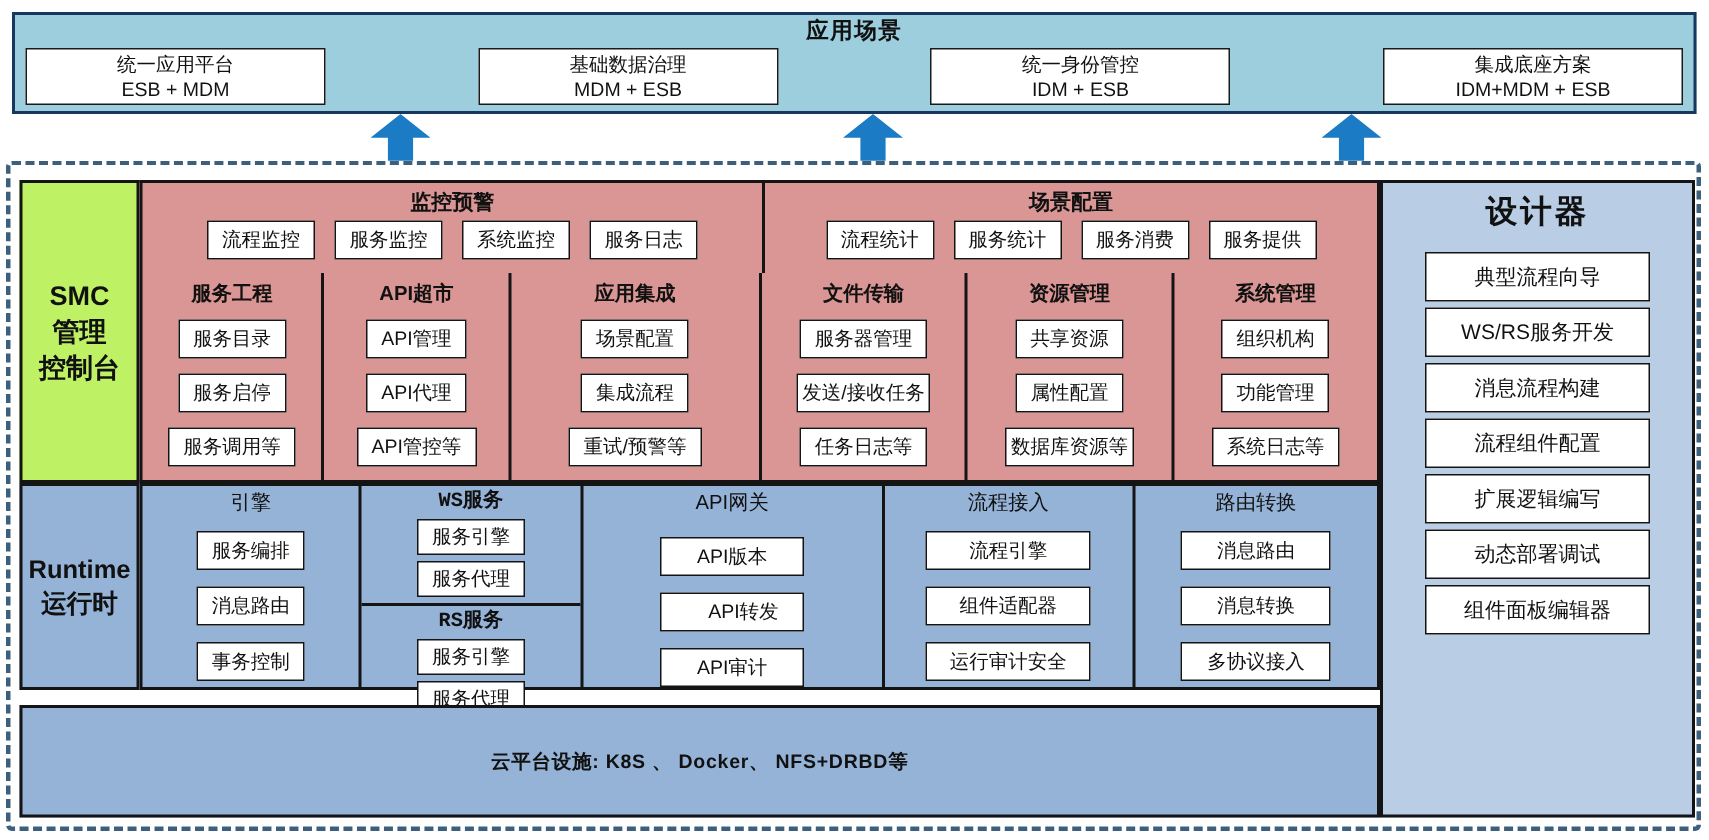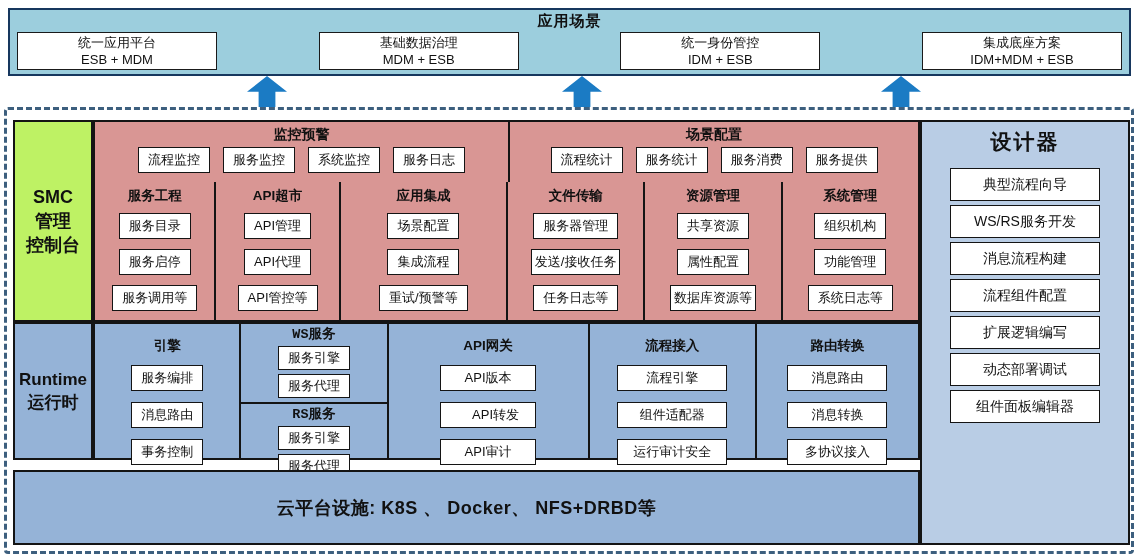--- a/index.html
+++ b/index.html
@@ -47,33 +47,33 @@
   .smc-row2{left:93px;top:182px;width:827px;height:140px;background:#D99694;display:flex;border-top:none;}
   .g-col{box-sizing:border-box;border-right:2px solid #141414;display:flex;flex-direction:column;align-items:center;}
   .g-col:last-child{border-right:none;}
   .g-title{font-weight:700;font-size:13.5px;line-height:20px;padding-top:4px;}
   .g-boxes{display:flex;flex-direction:column;align-items:center;gap:10px;margin-top:7px;}
 
   
   .runtime-row{left:93px;top:322px;width:827px;height:138px;background:#95B3D7;display:flex;}
   .rt-col{box-sizing:border-box;border-right:2px solid #141414;display:flex;flex-direction:column;align-items:center;}
   .rt-col:last-child{border-right:none;}
-  .rt-title{font-weight:700;font-size:13.5px;line-height:20px;padding-top:12px;}
+  .rt-title{font-weight:400;font-size:13.5px;line-height:20px;padding-top:1px;}
   .rt-boxes{display:flex;flex-direction:column;align-items:center;gap:11px;margin-top:9px;}
   
   .wsrs-col{padding:0;}
   .wsrs-sub{width:100%;display:flex;flex-direction:column;align-items:center;padding-bottom:4px;}
   .wsrs-sub + .wsrs-sub{border-top:2.5px solid #141414;}
   .wsrs-title{font-weight:700;font-size:13.5px;line-height:18px;padding-top:2px;font-family:Liberation Mono, monospace;}
   .wsrs-boxes{display:flex;flex-direction:column;align-items:center;gap:4px;margin-top:2px;}
   .wsrs-boxes .wbox{height:24px;line-height:21px;}
 
   
   .cloud-bar{left:13px;top:470px;width:907px;height:75px;background:#95B3D7;
-    display:flex;align-items:center;justify-content:center;font-weight:700;font-size:18px;letter-spacing:.5px;}
+    display:flex;align-items:center;justify-content:center;font-weight:700;font-size:13px;letter-spacing:.5px;}
 
   
   .designer{left:920px;top:120px;width:210px;height:425px;background:#B9CDE5;
     display:flex;flex-direction:column;align-items:center;}
   .designer-title{font-weight:700;font-size:21px;line-height:28px;padding-top:6px;letter-spacing:2px;}
   .designer-boxes{display:flex;flex-direction:column;gap:4px;margin-top:12px;}
   .dbox{width:150px;height:33px;background:#fff;border:1.6px solid #141414;box-sizing:border-box;
     font-size:14px;line-height:30px;text-align:center;white-space:nowrap;}
 </style>
 </head>

